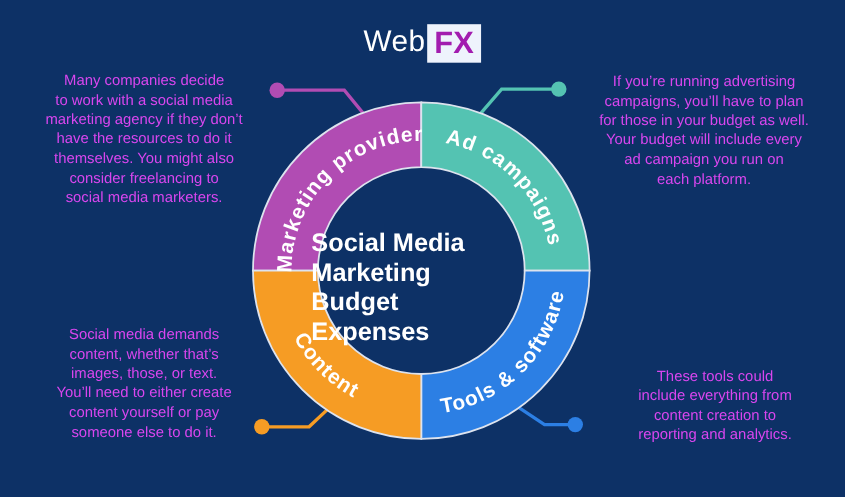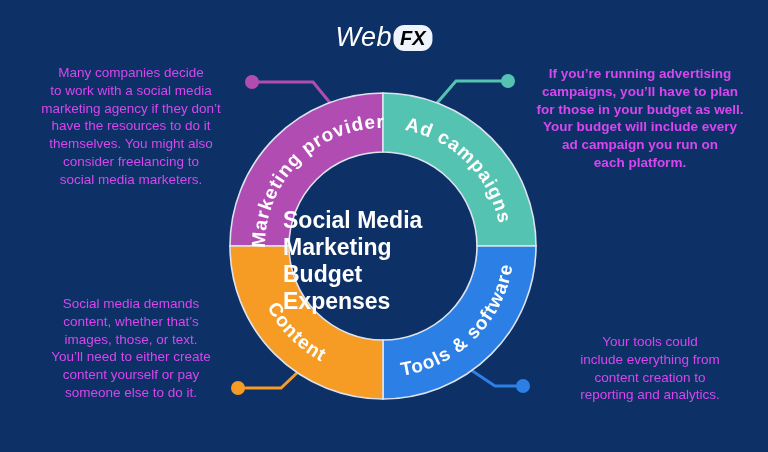--- a/index.html
+++ b/index.html
@@ -6,34 +6,34 @@
   body{
     width:768px;height:452px;
     background:#0d3166;
     position:relative;
     overflow:hidden;
     font-family:"Liberation Sans", sans-serif;
     color:#ffffff;
   }
   .logo{
     position:absolute;top:22px;left:50%;transform:translateX(-50%);
-    display:flex;align-items:center;gap:1px;font-style:italic;
+    display:flex;gap:1px;
   }
   .logo .web{font-size:27px;font-weight:400;color:#ffffff;letter-spacing:.5px;}
   .logo .fx{
-    font-size:20px;font-weight:700;color:#000000;
-    background:#eef3fc;border-radius:11px;padding:2px 7px;line-height:1.1;
+    font-size:28px;font-weight:700;color:#a21caf;
+    background:#eef3fc;border-radius:0;padding:2px 7px;line-height:1.1;
   }
   .desc{
     position:absolute;
     font-size:13.5px;line-height:17.8px;font-weight:400;
     text-align:center;white-space:pre-line;color:#d946ef;
   }
   .desc.tl{left:20px;top:64px;width:222px;}
-  .desc.tr{left:517px;top:65px;width:246px;font-weight:bold;}
+  .desc.tr{left:517px;top:65px;width:246px;}
   .desc.bl{left:20px;top:295px;width:222px;}
   .desc.br{left:537px;top:333px;width:226px;}
   .donut-svg{position:absolute;left:0;top:0;}
   .seg{stroke:#dde3ee;stroke-width:1.6px;}
   .connector{fill:none;stroke-width:3px;}
   .arc-label{
     font-family:"Liberation Sans", sans-serif;
     font-size:19px;font-weight:700;fill:#ffffff;letter-spacing:1px;
   }
   .center-title{
@@ -62,21 +62,21 @@
 for those in your budget as well.
 Your budget will include every
 ad campaign you run on
 each platform.</div>
 <div class="desc bl">Social media demands
 content, whether that’s
 images, those, or text.
 You’ll need to either create
 content yourself or pay
 someone else to do it.</div>
-<div class="desc br">Your tools could
+<div class="desc br">These tools could
 include everything from
 content creation to
 reporting and analytics.</div>
 
 <svg class="donut-svg" width="768" height="452" viewBox="0 0 768 452" xmlns="http://www.w3.org/2000/svg" xmlns:xlink="http://www.w3.org/1999/xlink">
   <defs>
     <path id="arc-tl" d="M 265 246 A 118 118 0 0 1 383 128"></path>
     <path id="arc-tr" d="M 383 128 A 118 118 0 0 1 501 246"></path>
     <path id="arc-br" d="M 383 377 A 131 131 0 0 0 514 246"></path>
     <path id="arc-bl" d="M 252 246 A 131 131 0 0 0 383 377"></path>

